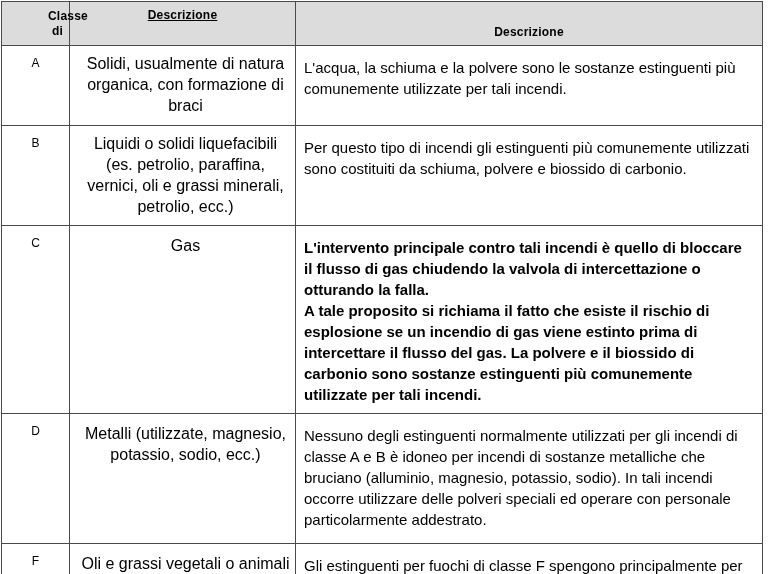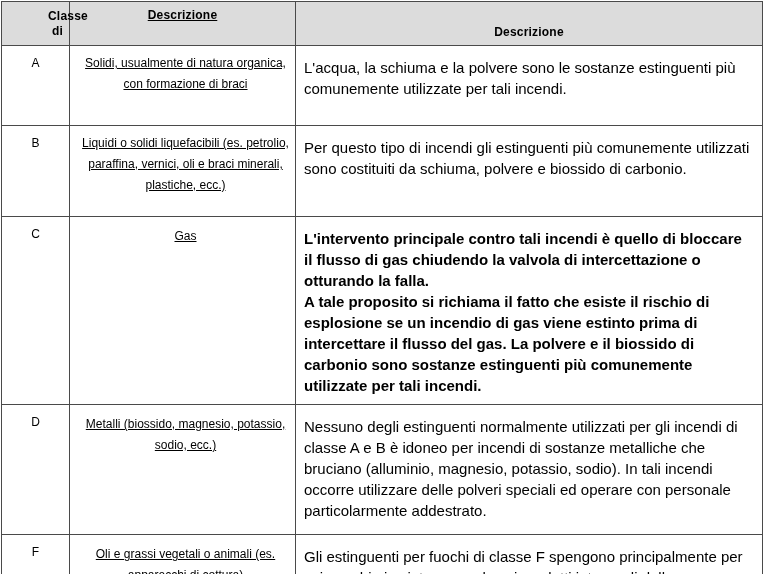--- a/index.html
+++ b/index.html
@@ -60,24 +60,23 @@
 
   
   tbody td { border-color: #6e6e6e; }
   tbody td.cell-class {
     text-align: center;
     font-size: 12px;
     line-height: 17px;
   }
   tbody td.cell-desc {
     text-align: center;
-    font-size: 12px;
+    font-size: 16px;
     line-height: 21px;
     padding: 7px 4px 8px 10px;
-    text-decoration: underline;
   }
   tbody td.cell-ext {
     text-align: left;
     font-size: 15px;
     line-height: 21px;
     padding: 11px 8px 8px 8px;
     vertical-align: top;
   }
   tbody td.cell-class { vertical-align: top; padding-top: 9px; }
   tbody td.cell-desc  { vertical-align: top; }
@@ -125,32 +124,32 @@
     </thead>
 
     <tbody>
       <tr class="row-a">
         <td class="cell-class">A</td>
         <td class="cell-desc">Solidi, usualmente di natura organica, con formazione di braci</td>
         <td class="cell-ext">L'acqua, la schiuma e la polvere sono le sostanze estinguenti più comunemente utilizzate per tali incendi.</td>
       </tr>
       <tr class="row-b">
         <td class="cell-class">B</td>
-        <td class="cell-desc">Liquidi o solidi liquefacibili (es. petrolio, paraffina, vernici, oli e braci minerali, plastiche, ecc.)</td>
+        <td class="cell-desc">Liquidi o solidi liquefacibili (es. petrolio, paraffina, vernici, oli e grassi minerali, petrolio, ecc.)</td>
         <td class="cell-ext">Per questo tipo di incendi gli estinguenti più comunemente utilizzati sono costituiti da schiuma, polvere e biossido di carbonio.</td>
       </tr>
       <tr class="row-c">
         <td class="cell-class">C</td>
         <td class="cell-desc">Gas</td>
         <td class="cell-ext" style="white-space: pre-line; font-weight: bold;">L'intervento principale contro tali incendi è quello di bloccare il flusso di gas chiudendo la valvola di intercettazione o otturando la falla.
 A tale proposito si richiama il fatto che esiste il rischio di esplosione se un incendio di gas viene estinto prima di intercettare il flusso del gas. La polvere e il biossido di carbonio sono sostanze estinguenti più comunemente utilizzate per tali incendi.</td>
       </tr>
       <tr class="row-d">
         <td class="cell-class">D</td>
-        <td class="cell-desc">Metalli (biossido, magnesio, potassio, sodio, ecc.)</td>
+        <td class="cell-desc">Metalli (utilizzate, magnesio, potassio, sodio, ecc.)</td>
         <td class="cell-ext">Nessuno degli estinguenti normalmente utilizzati per gli incendi di classe A e B è idoneo per incendi di sostanze metalliche che bruciano (alluminio, magnesio, potassio, sodio). In tali incendi occorre utilizzare delle polveri speciali ed operare con personale particolarmente addestrato.</td>
       </tr>
       <tr class="row-f">
         <td class="cell-class">F</td>
         <td class="cell-desc">Oli e grassi vegetali o animali (es. apparecchi di cottura)</td>
         <td class="cell-ext">Gli estinguenti per fuochi di classe F spengono principalmente per azione chimica intervenendo sui prodotti intermedi della combustione di olii vegetali o animali. Gli estintori idonei per la classe F hanno superato positivamente la prova dielettrica. L'utilizzo di estintori a polvere e di estintori a biossido di carbonio contro fuochi di classe F è considerato pericoloso.</td>
       </tr>
     </tbody>
   </table>
 

